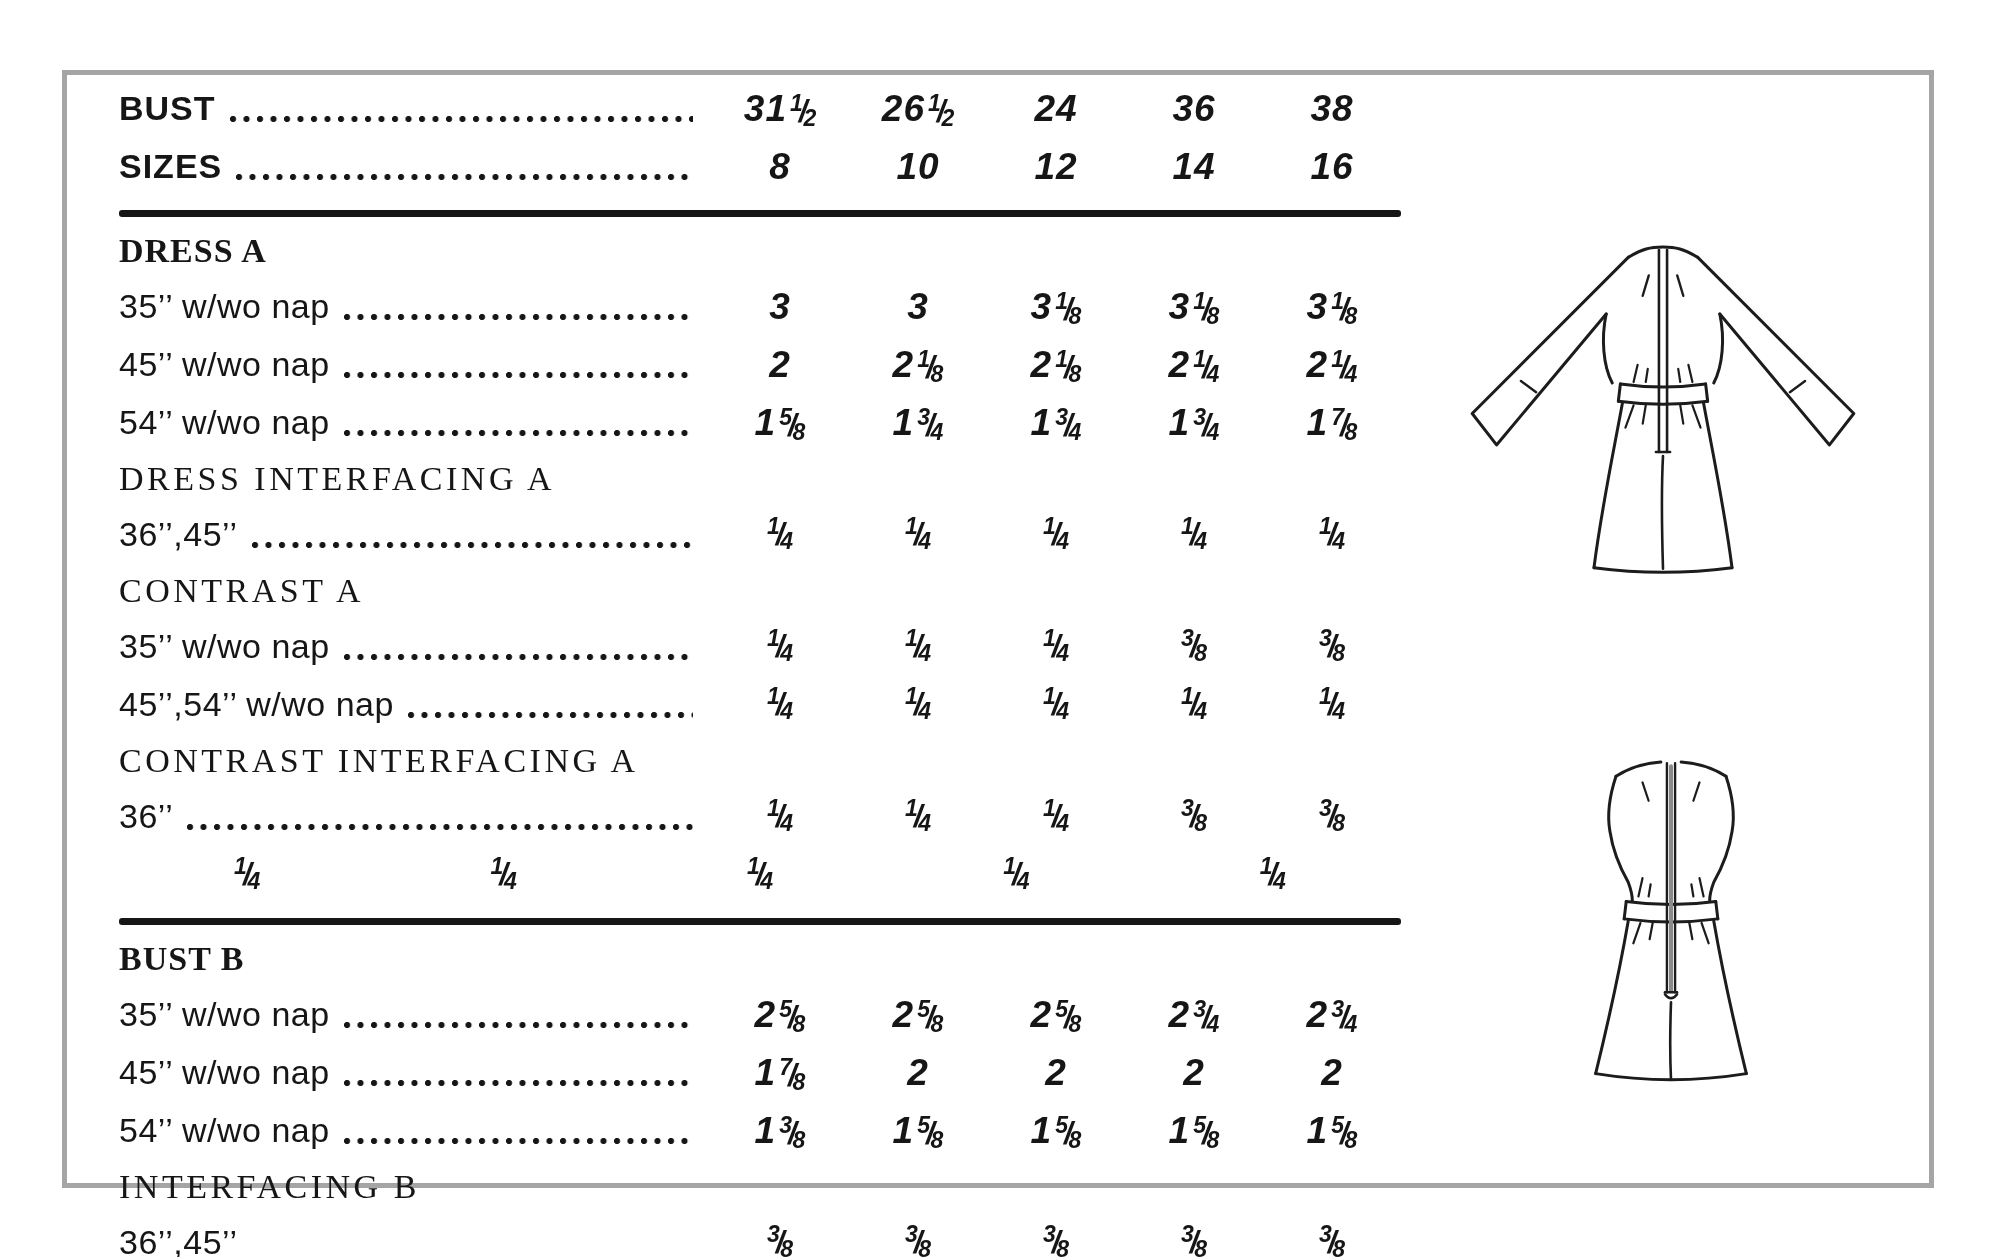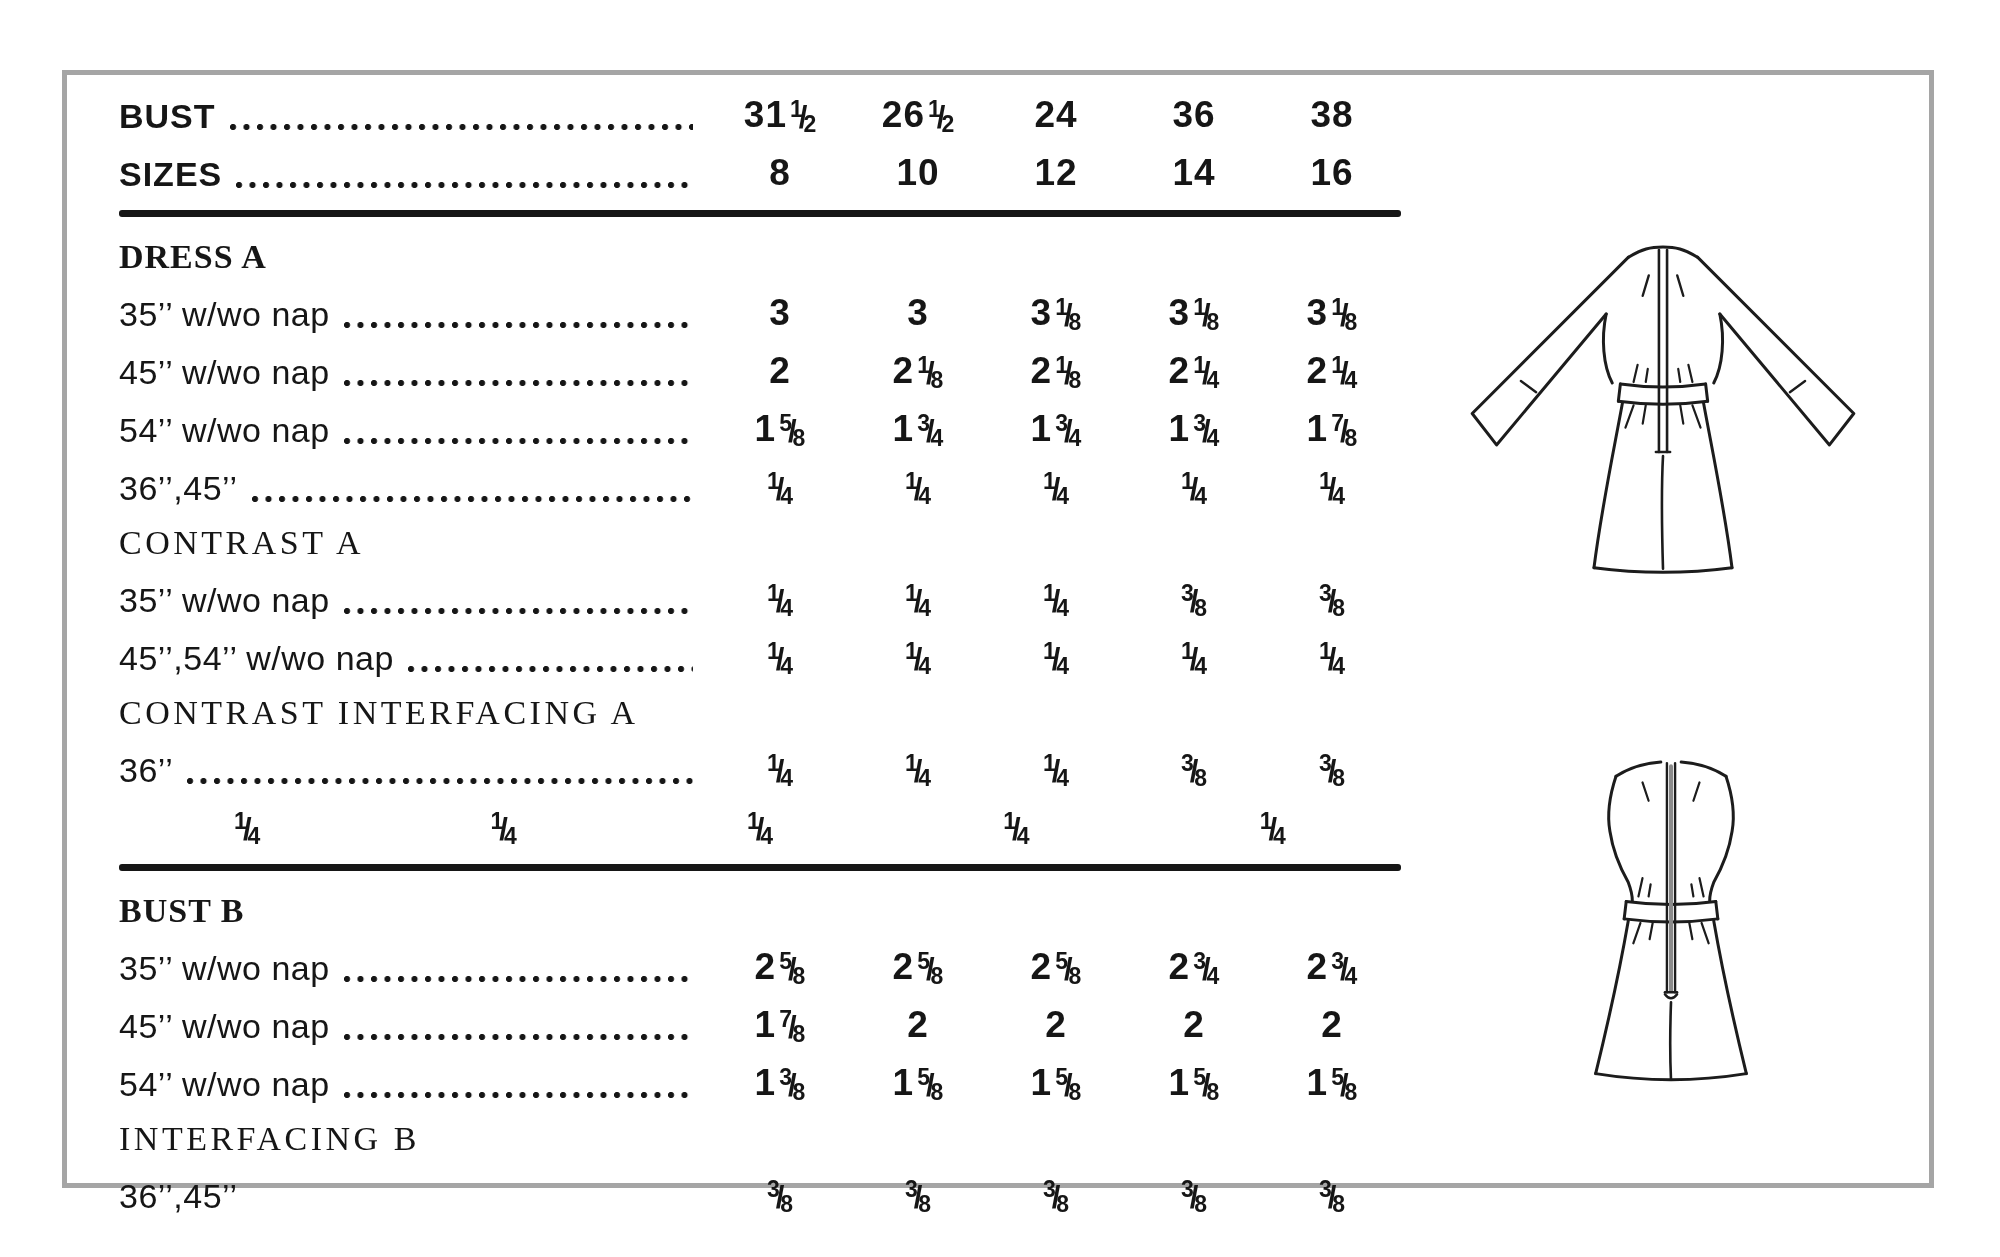--- a/index.html
+++ b/index.html
@@ -10,39 +10,39 @@
     -webkit-font-smoothing:antialiased;
   }
   .frame{
     position:absolute;left:62px;top:70px;width:1862px;height:1108px;
     border:5px solid #a5a5a5;background:#ffffff;
   }
   
   .table{
     position:absolute;left:52px;top:8px;width:1282px;
   }
-  .row{display:flex;align-items:flex-end;}
+  .row{display:flex;align-items:center;}
   .row.data{height:50px;padding-bottom:8px;}
   .row.heading{height:47px;padding-bottom:7px;font-family:Liberation Serif, serif;}
   .hrule{
     height:7px;background:#161616;margin:11px 0 10px 0;border-radius:3px;
   }
   .label-wrap{display:flex;align-items:flex-end;width:592px;flex:none;}
   .label{
     font-size:34px;line-height:1;letter-spacing:.5px;white-space:pre;
   }
   .row.bold .label{font-weight:700;letter-spacing:1px;}
   .row.spaced .label{letter-spacing:3.5px;}
   .leader{
     flex:1;height:6px;align-self:flex-end;
     margin:0 18px 3px 14px;
     background-image:radial-gradient(circle at 3px 3px,#161616 2.7px,transparent 3.5px);
     background-size:13.5px 6px;background-repeat:repeat-x;
   }
-  .vals{flex:1;display:grid;grid-template-columns:repeat(5,1fr);}
+  .vals{flex:1;display:grid;grid-template-columns:repeat(5,1fr);font-style:italic;}
   .val{
     display:flex;justify-content:center;align-items:flex-end;
     font-weight:700;font-size:37px;line-height:1;
   }
   .whole{letter-spacing:1px;}
   .fr{display:inline-flex;align-items:flex-end;margin-left:3px;}
   .val .fr:first-child{margin-left:0;}
   .fr .nu{font-size:23px;font-weight:700;transform:translateY(-12px);}
   .fr .sl{font-size:31px;font-weight:700;margin:0 -4px;}
   .fr .de{font-size:23px;font-weight:700;transform:translateY(3px);}
@@ -241,20 +241,25 @@
           <span class="val">
             <span class="whole">1</span>
             <span class="fr">
               <span class="nu">7</span>
               <span class="sl">/</span>
               <span class="de">8</span>
             </span>
           </span>
         </div>
       </div>
+      <div class="row heading spaced">
+        <div class="label-wrap">
+          <span class="label">DRESS INTERFACING A</span>
+        </div>
+      </div>
       <div class="row data">
         <div class="label-wrap">
           <span class="label">36’’,45’’</span>
           <span class="leader"></span>
         </div>
         <div class="vals">
           <span class="val">
             <span class="fr">
               <span class="nu">1</span>
               <span class="sl">/</span>

